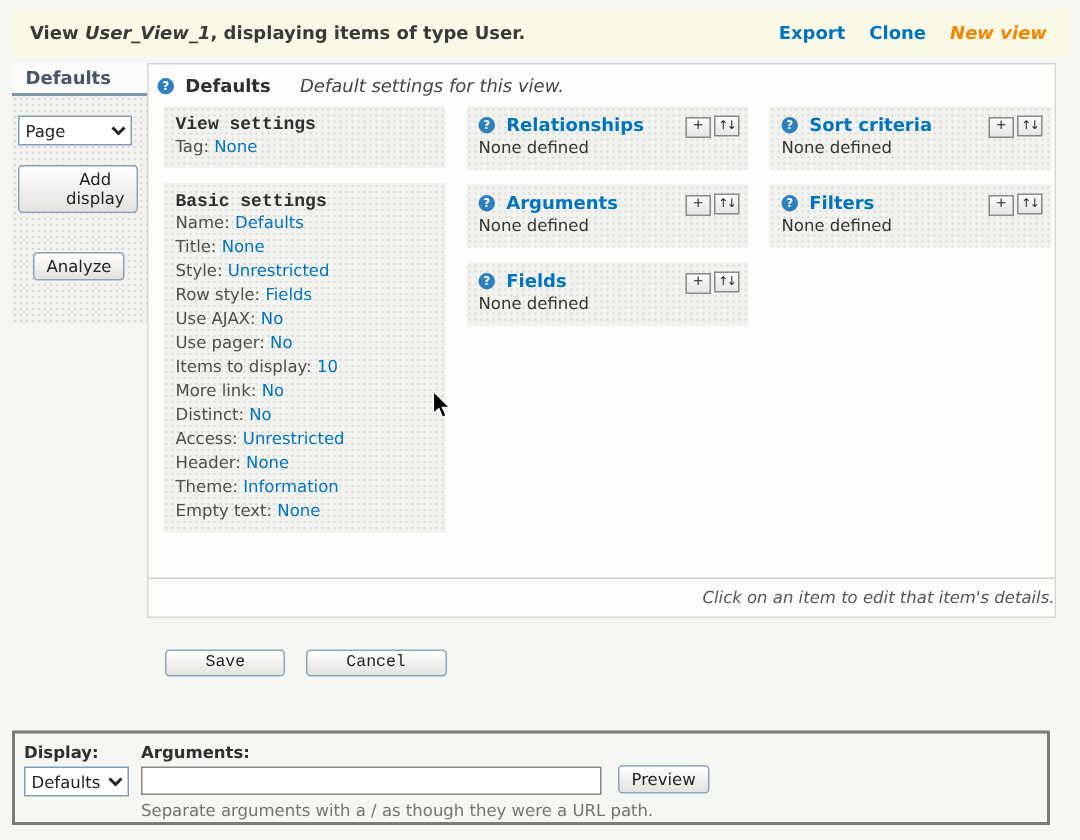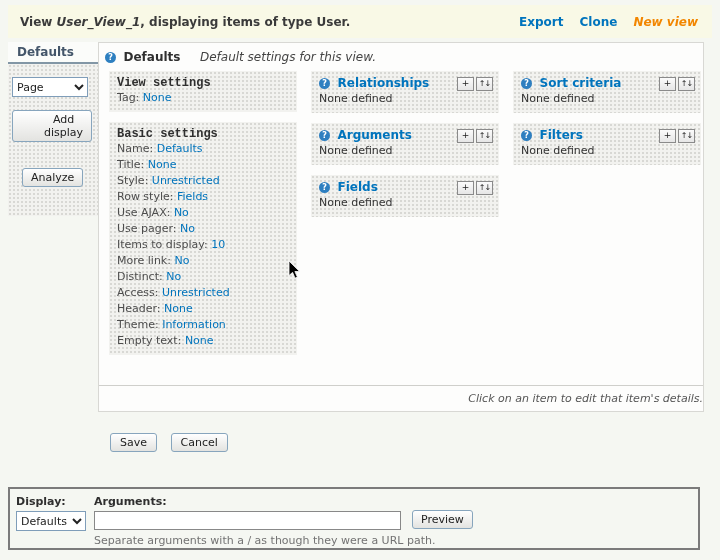--- a/index.html
+++ b/index.html
@@ -92,21 +92,21 @@
 
   .panel-foot {
     position:absolute; left:0; right:0; bottom:0; height:26px;
     border-top:1px solid #cfcfcb;
     text-align:right; line-height:25px;
     font-style:italic; color:#555;
   }
 
   
   .saverow { position:absolute; left:110px; top:433px; }
-  .saverow .btn { margin-right:10px; padding:2px 9px; }
+  .saverow .btn { margin-right:10px; padding:2px 26px;font-family:Liberation Mono, monospace; }
 
   
   .preview {
     position:absolute; left:8px; top:487px; width:692px; height:63px;
     border:2px solid #7b7b7b;
   }
   .plabel { position:absolute; font-weight:bold; color:#2f2f2f; }
   .lbl-display { left:6px; top:6px; }
   .lbl-args { left:84px; top:6px; }
   .preview select { position:absolute; left:6px; top:22px; width:70px; }

